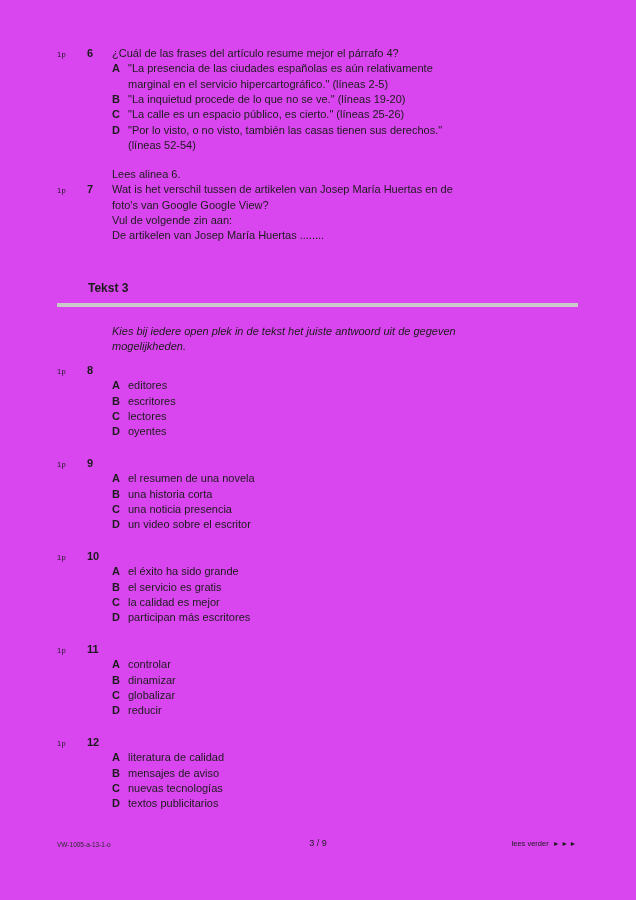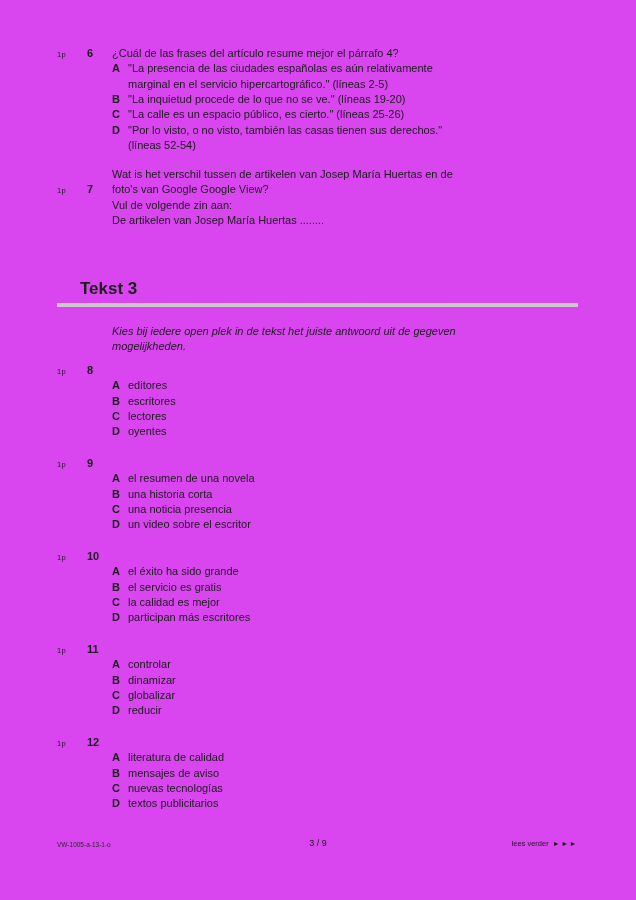--- a/index.html
+++ b/index.html
@@ -26,22 +26,22 @@
   .textcol{margin-left:112px;margin-right:42px;}
   .tline{min-height:15.33px;line-height:15.33px;}
   .spacer{height:15.33px;}
   .option{display:flex;align-items:flex-start;}
   .option .letter{
     flex:none;width:16px;
     font-weight:bold;line-height:15.33px;
   }
   .option .olines{flex:1;}
   .section-title{
-    position:absolute;left:80px;top:281px;
-    font-weight:bold;font-size:17px;line-height:15px;
+    position:absolute;left:88px;top:281px;
+    font-weight:bold;font-size:12px;line-height:15px;
   }
   .rule{
     position:absolute;left:57px;top:303px;
     width:521px;height:4px;
     background:#c9c9c9;
   }
   .instruction{
     position:absolute;left:112px;top:324px;right:42px;
     font-style:italic;
   }
@@ -96,20 +96,21 @@
               <div class="tline">"Por lo visto, o no visto, también las casas tienen sus derechos."</div>
               <div class="tline">(líneas 52-54)</div>
             </div>
           </div>
         </div>
       </div>
       <div class="block" style="top: 167px;">
         <span class="marker" style="top: 17.83px;">1p</span>
         <span class="qnum" style="top: 15.33px;">7</span>
         <div class="textcol">
+          <div class="tline">Lees alinea 6.</div>
           <div class="tline">Wat is het verschil tussen de artikelen van Josep María Huertas en de</div>
           <div class="tline">foto's van Google Google View?</div>
           <div class="tline">Vul de volgende zin aan:</div>
           <div class="tline">De artikelen van Josep María Huertas ........</div>
         </div>
       </div>
       <div class="block" style="top: 363px;">
         <span class="marker" style="top: 2.5px;">1p</span>
         <span class="qnum" style="top: 0px;">8</span>
         <div class="textcol">

